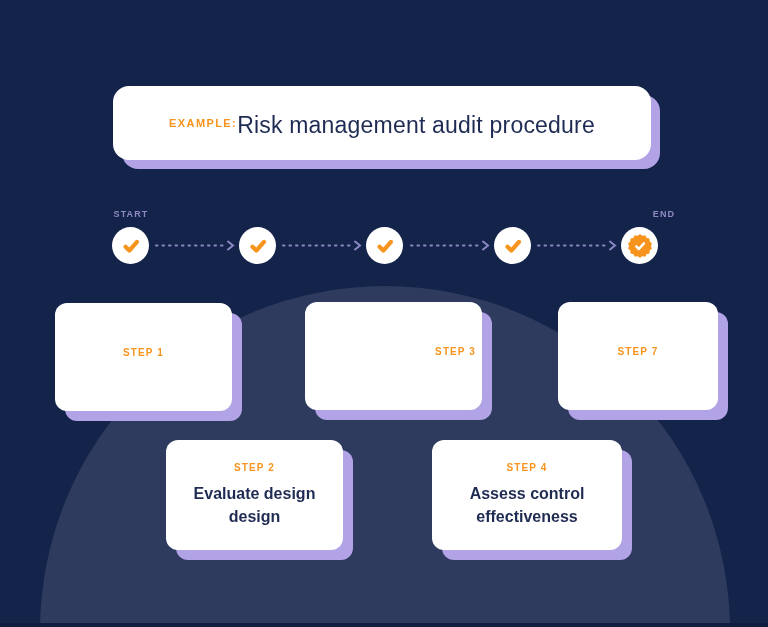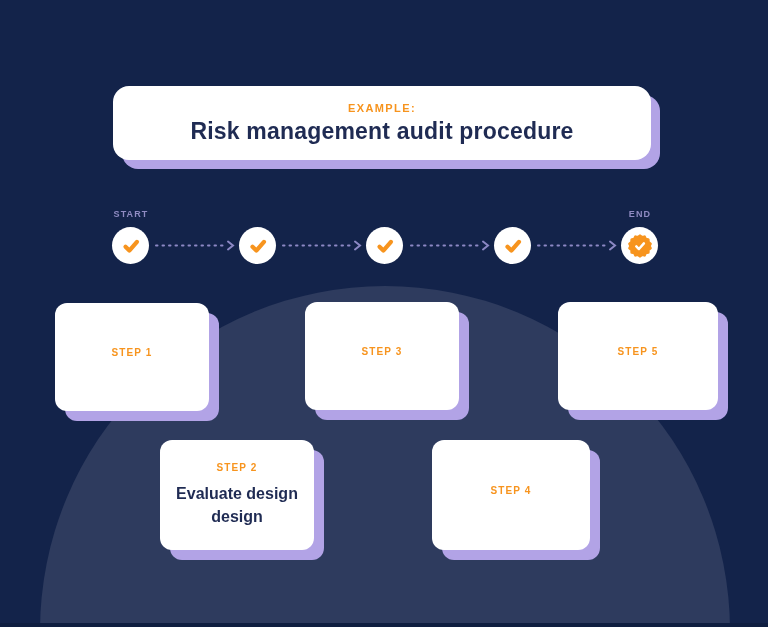--- a/index.html
+++ b/index.html
@@ -14,60 +14,60 @@
     border-radius:50%;background:#2e3b5e;
   }
   .bottom-strip{
     position:absolute;left:0;bottom:0;width:768px;height:4px;background:#0f1e40;
   }
   
   .header-card{
     position:absolute;left:113px;top:86px;width:538px;height:74px;
     background:#ffffff;border-radius:16px;
     box-shadow:9px 9px 0 0 #b2a3e6;
-    display:flex;flex-direction:column;align-items:center;justify-content:center;
+    display:flex;flex-direction:row;align-items:center;justify-content:center;
     text-align:center;
   }
   .eyebrow{
     color:#f7941e;font-size:11px;font-weight:bold;letter-spacing:1.4px;
   }
   .title{
-    color:#1f2b53;font-size:23px;font-weight:bold;margin-top:4px;letter-spacing:0.2px;
+    color:#1f2b53;font-size:23px;font-weight:normal;margin-top:4px;letter-spacing:0.2px;
   }
   
   .tl-label{
     position:absolute;top:209px;color:#8f8bc2;font-size:9px;font-weight:bold;
     letter-spacing:1.1px;transform:translateX(-50%);
   }
   .tl-label.start{left:131px;}
-  .tl-label.end{left:640px;}
+  .tl-label.end{left:664px;}
   .node{
     position:absolute;top:227px;width:37px;height:37px;border-radius:50%;
     background:#ffffff;display:flex;align-items:center;justify-content:center;
   }
   .node svg{display:block;}
   .connector-svg{position:absolute;left:0;top:227px;width:768px;height:37px;}
   
   .card{
-    position:absolute;width:154px;height:108px;background:#ffffff;border-radius:12px;
+    position:absolute;width:177px;height:108px;background:#ffffff;border-radius:12px;
     box-shadow:10px 10px 0 0 #b2a3e6;
     display:flex;flex-direction:column;align-items:center;justify-content:center;
     text-align:center;padding:0 6px;box-sizing:border-box;
   }
   .card .step-label{
     color:#f7941e;font-size:10px;font-weight:bold;letter-spacing:1.1px;margin-bottom:9px;
   }
   .card .step-title{
     color:#1f2b53;font-size:16px;font-weight:bold;line-height:1.45;white-space:pre-line;
   }
   .c1{left:55px;top:303px;}
-  .c3{left:305px;top:302px;}
+  .c3{left:305px;top:302px;align-items:flex-end;}
   .c5{left:558px;top:302px;width:160px;}
-  .c2{left:160px;top:440px;height:110px;padding-left:6px;}
-  .c4{left:432px;top:440px;width:158px;height:110px;}
+  .c2{left:166px;top:440px;height:110px;padding-left:6px;}
+  .c4{left:432px;top:440px;width:190px;height:110px;}
 </style>
 </head>
 <body>
 
 <div class="stage">
 
   <div class="bg-circle"></div>
   <div class="bottom-strip"></div>
 
   <div class="header-card">
@@ -124,18 +124,20 @@
   <div class="card c2">
     <div class="step-label">STEP 2</div>
     <div class="step-title">Evaluate design
 design</div>
   </div>
   <div class="card c3">
     <div class="step-label">STEP 3</div>
   </div>
   <div class="card c4">
     <div class="step-label">STEP 4</div>
+    <div class="step-title">Assess control
+effectiveness</div>
   </div>
   <div class="card c5">
-    <div class="step-label">STEP 5</div>
+    <div class="step-label">STEP 7</div>
   </div>
 
 </div>
 
 </body></html>

